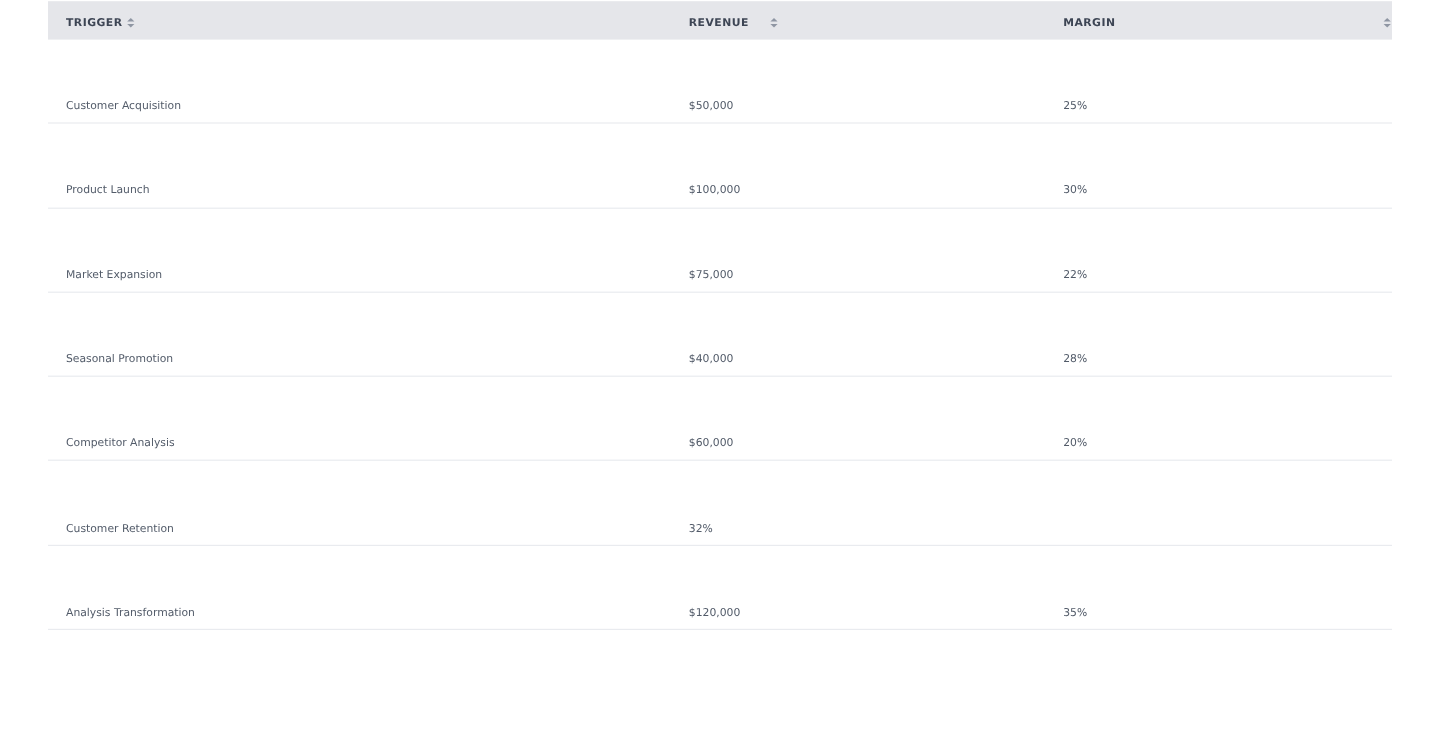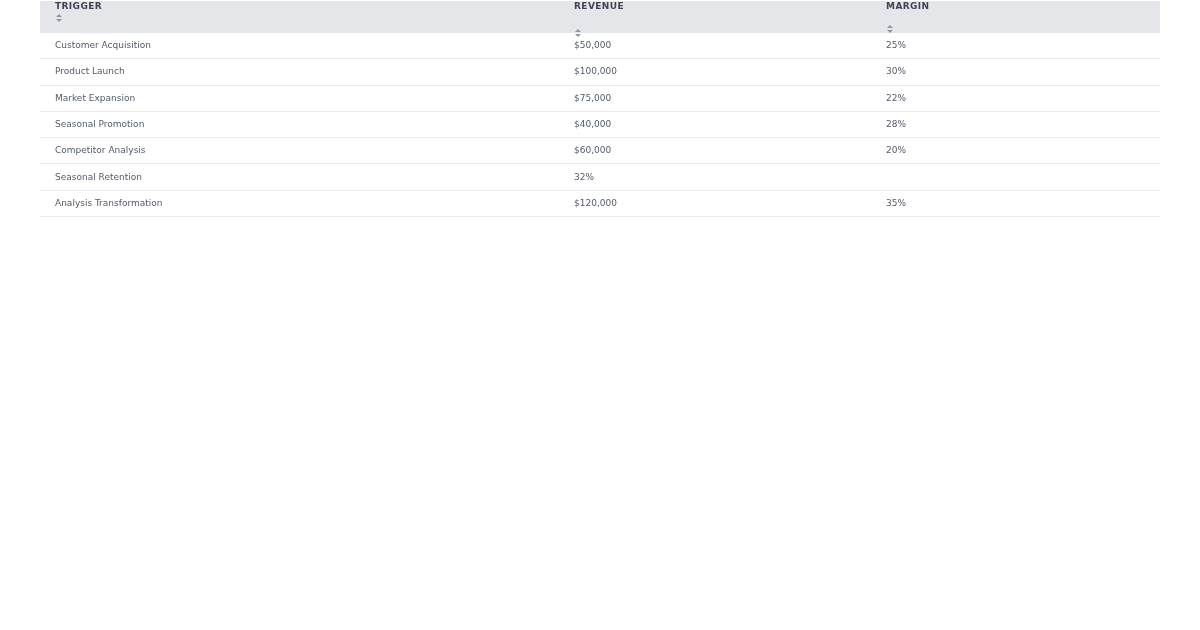--- a/index.html
+++ b/index.html
@@ -18,23 +18,23 @@
     width: 1120px;
   }
   .thead {
     display: flex;
     background: #e5e6ea;
     height: 32px;
     box-sizing: border-box;
   }
   .th {
     box-sizing: border-box;
-    padding: 0 0 0 15px;
+    padding: 14px 0 0 15px;
     display: flex;
-    flex-direction: column;
+    flex-direction: row;
     gap: 3px;
     cursor: pointer;
   }
   .th-label {
     font-size: 9px;
     font-weight: bold;
     letter-spacing: 0.4px;
     color: #3d4554;
     text-transform: uppercase;
     line-height: 10px;
@@ -55,20 +55,21 @@
   .tri.up   { border-bottom: 3px solid #8f96a3; }
   .tri.down { border-top: 3px solid #8f96a3; }
   .tbody { display: block; }
   .tr {
     display: flex;
     height: 26.3px;
     align-items: center;
     border-bottom: 1px solid #e9ebef;
     box-sizing: border-box;
     background: #ffffff;
+    margin-top: 44px;
   }
   .td {
     box-sizing: border-box;
     padding-left: 15px;
     font-size: 9px;
     color: #525b69;
     line-height: 11px;
     white-space: nowrap;
     overflow: hidden;
   }
@@ -123,21 +124,21 @@
         <div class="td c0">Seasonal Promotion</div>
         <div class="td c1">$40,000</div>
         <div class="td c2">28%</div>
       </div>
       <div class="tr">
         <div class="td c0">Competitor Analysis</div>
         <div class="td c1">$60,000</div>
         <div class="td c2">20%</div>
       </div>
       <div class="tr">
-        <div class="td c0">Seasonal Retention</div>
+        <div class="td c0">Customer Retention</div>
         <div class="td c2">32%</div>
       </div>
       <div class="tr">
         <div class="td c0">Analysis Transformation</div>
         <div class="td c1">$120,000</div>
         <div class="td c2">35%</div>
       </div>
     </div>
 </div>
 

